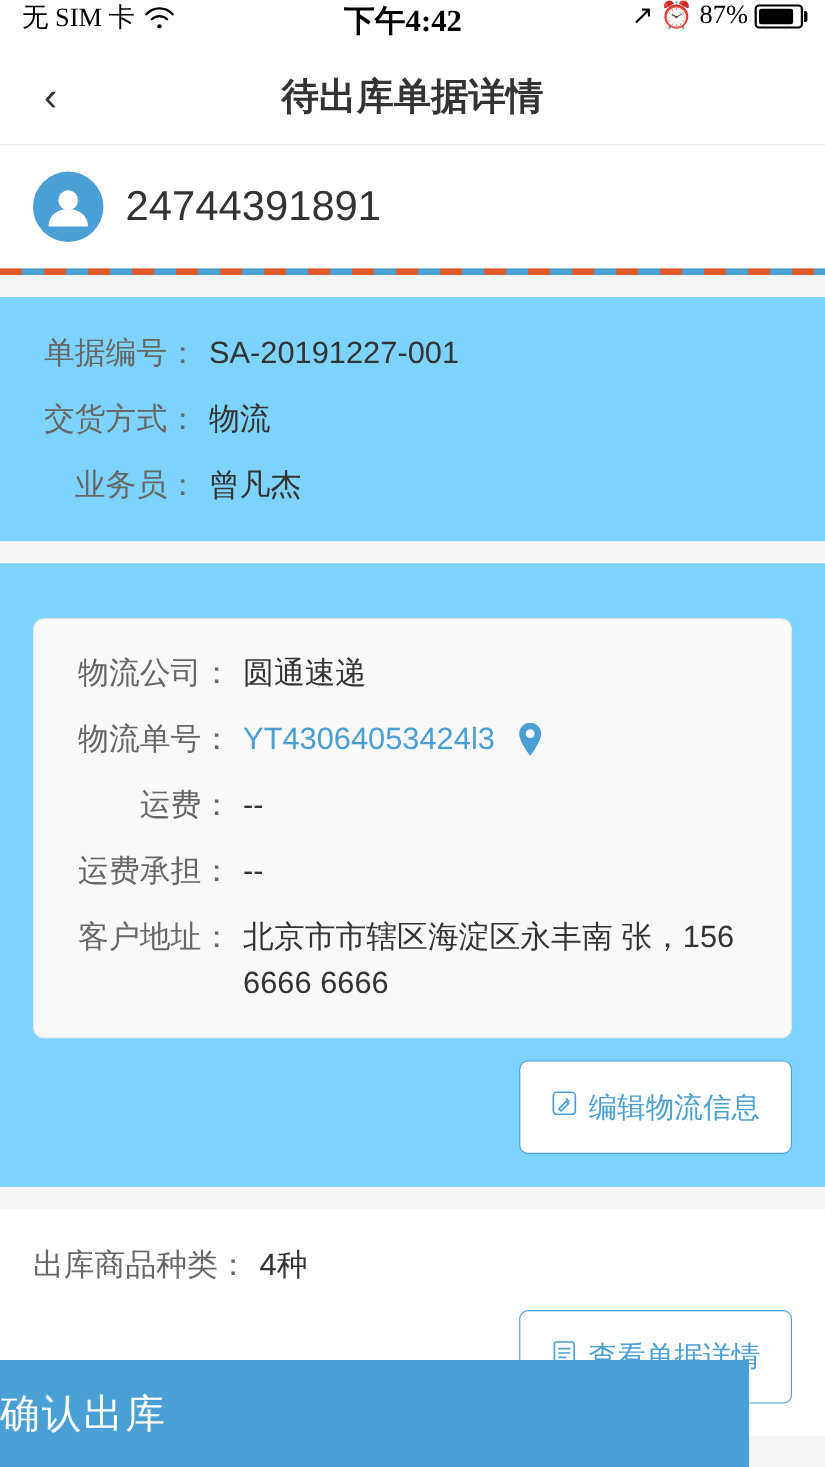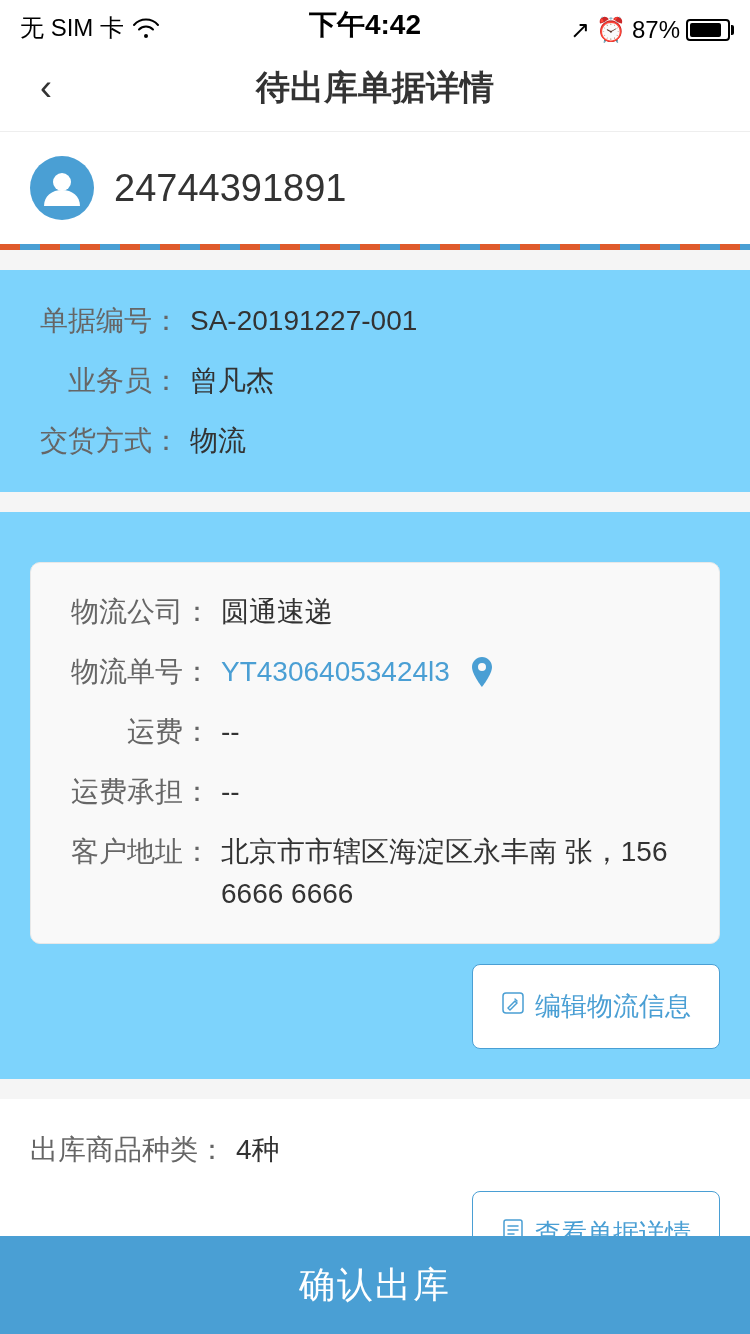--- a/index.html
+++ b/index.html
@@ -12,25 +12,26 @@
       font-size: 28px;
       color: #333;
       position: relative;
     }
 
     
     .status-bar {
       height: 44px;
       background: #fff;
       display: flex;
-      align-items: flex-end;
+      align-items: flex-start;
       justify-content: space-between;
       padding: 0 20px;
       font-size: 24px;
       color: #000;
+      font-family: Liberation Serif, serif;
     }
     .status-left { display: flex; align-items: center; gap: 8px; }
     .status-center { font-weight: 600; font-size: 28px; }
     .status-right { display: flex; align-items: center; gap: 6px; font-size: 24px; }
     .battery-icon {
       width: 44px; height: 22px; border: 2px solid #000; border-radius: 4px;
       position: relative; display: inline-flex; align-items: center; padding: 2px;
     }
     .battery-icon::after {
       content: '';
@@ -171,26 +172,26 @@
       align-items: center;
       justify-content: flex-end;
       margin-top: 20px;
     }
 
     
     .bottom-bar {
       position: fixed;
       bottom: 0;
       left: 0;
-      width: 750px;
+      width: 680px;
       background: #4a9fd4;
       height: 98px;
       display: flex;
       align-items: center;
-      justify-content: center;
+      justify-content: flex-start;
       cursor: pointer;
     }
     .confirm-btn-label {
       font-size: 36px;
       color: #fff;
       font-weight: 500;
       letter-spacing: 2px;
     }
 
     .gray-bg {
@@ -237,26 +238,26 @@
 </div>
 
 <div class="dashed-divider"></div>
 
 <div class="section">
   <div class="info-row">
     <span class="info-label">单据编号：</span>
     <span class="info-value">SA-20191227-001</span>
   </div>
   <div class="info-row">
+    <span class="info-label">交货方式：</span>
+    <span class="info-value">物流</span>
+  </div>
+  <div class="info-row">
     <span class="info-label">业务员：</span>
     <span class="info-value">曾凡杰</span>
-  </div>
-  <div class="info-row">
-    <span class="info-label">交货方式：</span>
-    <span class="info-value">物流</span>
   </div>
 </div>
 
 <div class="section">
   <div class="logistics-card">
     <div class="info-row">
       <span class="info-label">物流公司：</span>
       <span class="info-value">圆通速递</span>
     </div>
     <div class="info-row">

